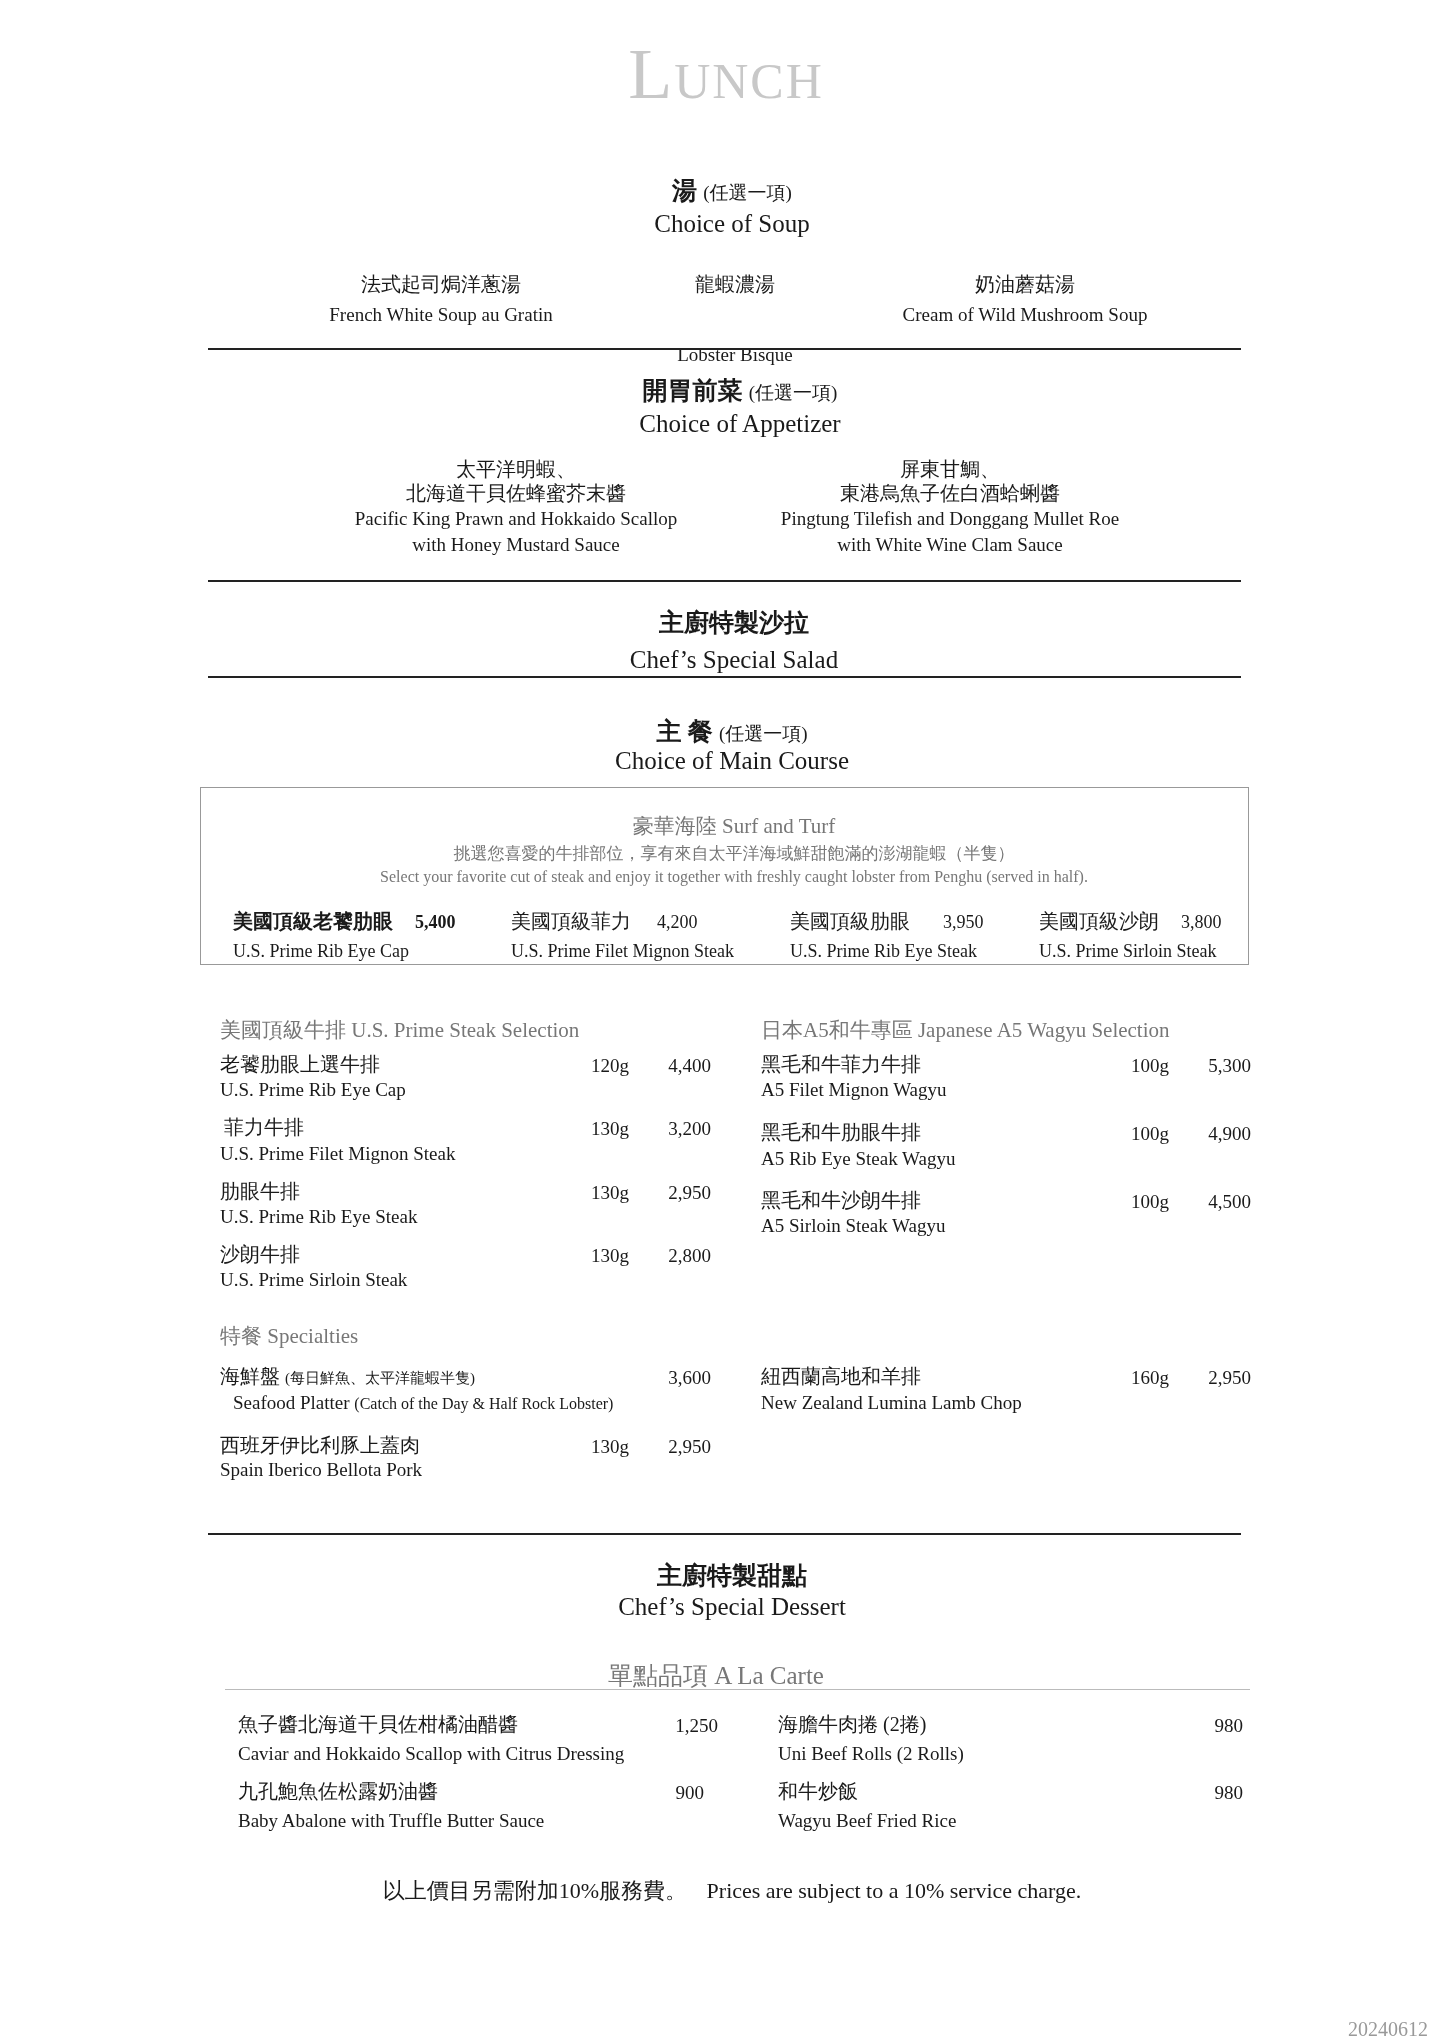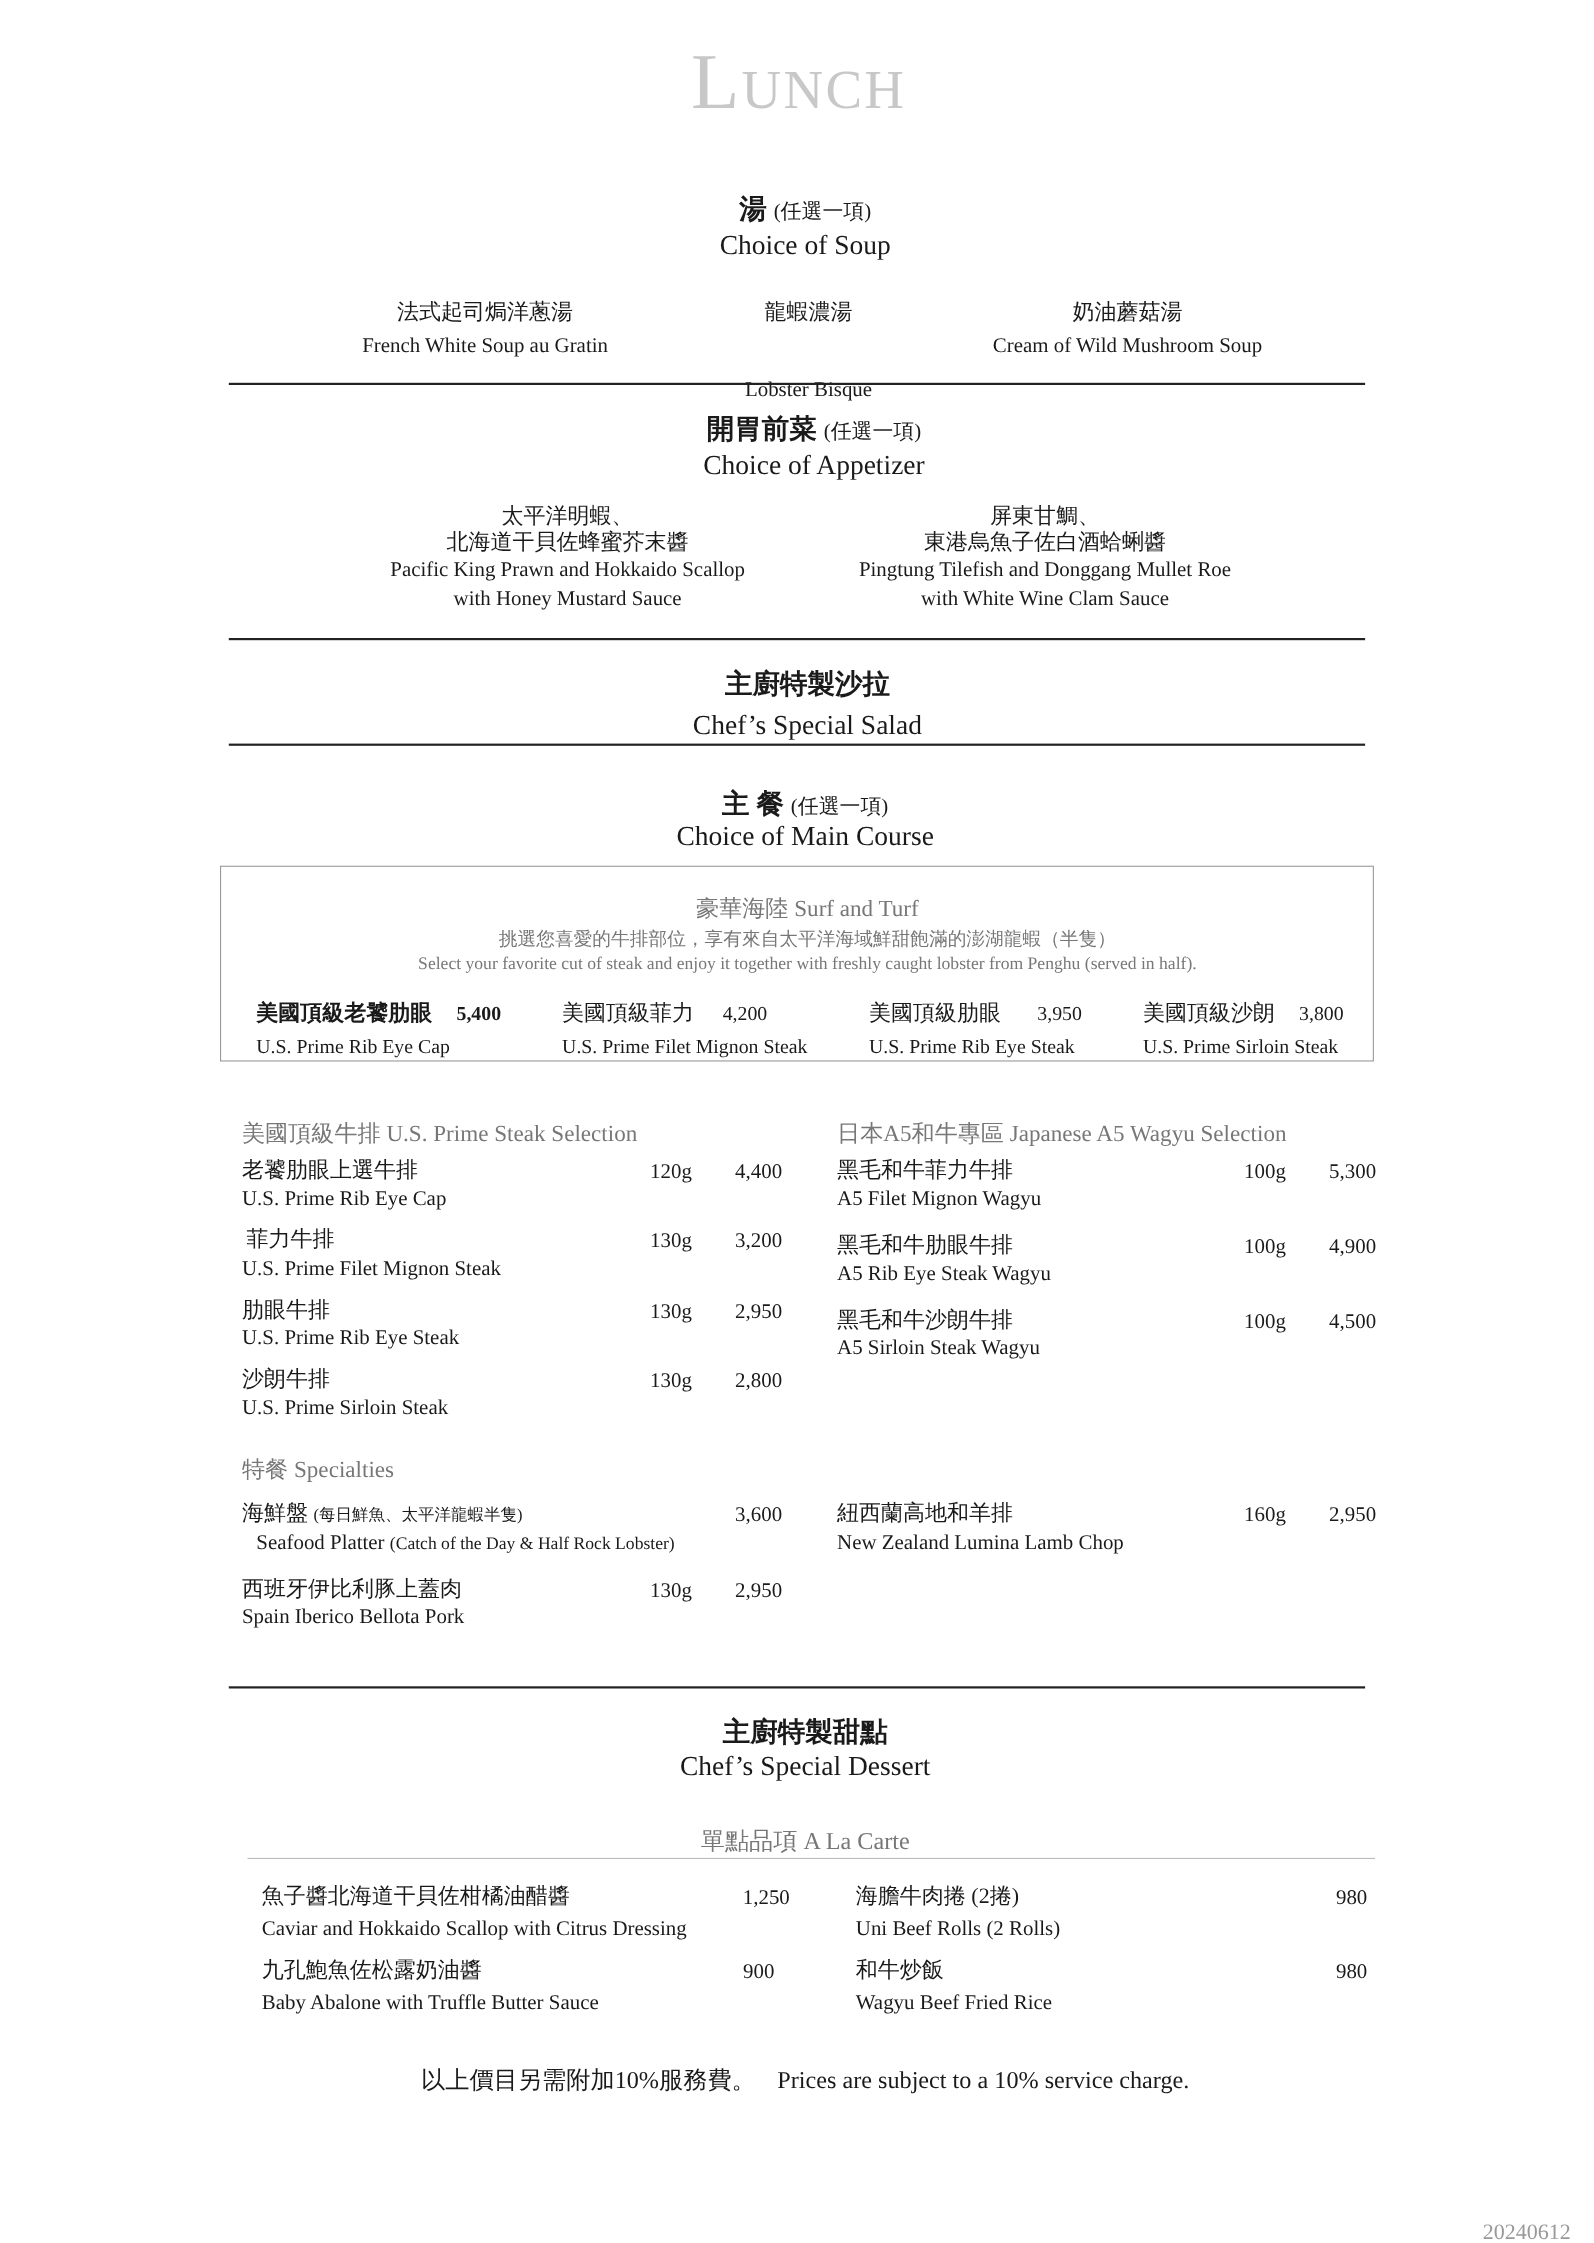--- a/index.html
+++ b/index.html
@@ -134,21 +134,21 @@
 <div class="abs cn" style="left:761px; top:1366px;">紐西蘭高地和羊排</div>
 <div class="abs en" style="left:761px; top:1393px;">New Zealand Lumina Lamb Chop</div>
 <div class="abs en" style="left:1131px; top:1368px;">160g</div>
 <div class="abs en right" style="left:1180px; width:71px; top:1368px;">2,950</div>
 
 <div class="divider" style="top:1533px;"></div>
 
 <div class="abs center h-cn" style="left:732px; top:1563px;">主廚特製甜點</div>
 <div class="abs center h-en" style="left:732px; top:1594px;">Chef’s Special Dessert</div>
 
-<div class="abs center gray" style="left:732px; top:1659px; font-size:22px;">單點品項 A La Carte</div>
+<div class="abs center gray" style="left:716px; top:1659px; font-size:25px;">單點品項 A La Carte</div>
 <div class="thin" style="top:1689px;"></div>
 
 <div class="abs cn" style="left:238px; top:1714px;">魚子醬北海道干貝佐柑橘油醋醬</div>
 <div class="abs en" style="left:238px; top:1744px;">Caviar and Hokkaido Scallop with Citrus Dressing</div>
 <div class="abs en right" style="left:640px; width:78px; top:1716px;">1,250</div>
 
 <div class="abs cn" style="left:238px; top:1781px;">九孔鮑魚佐松露奶油醬</div>
 <div class="abs en" style="left:238px; top:1811px;">Baby Abalone with Truffle Butter Sauce</div>
 <div class="abs en right" style="left:640px; width:64px; top:1783px;">900</div>
 

